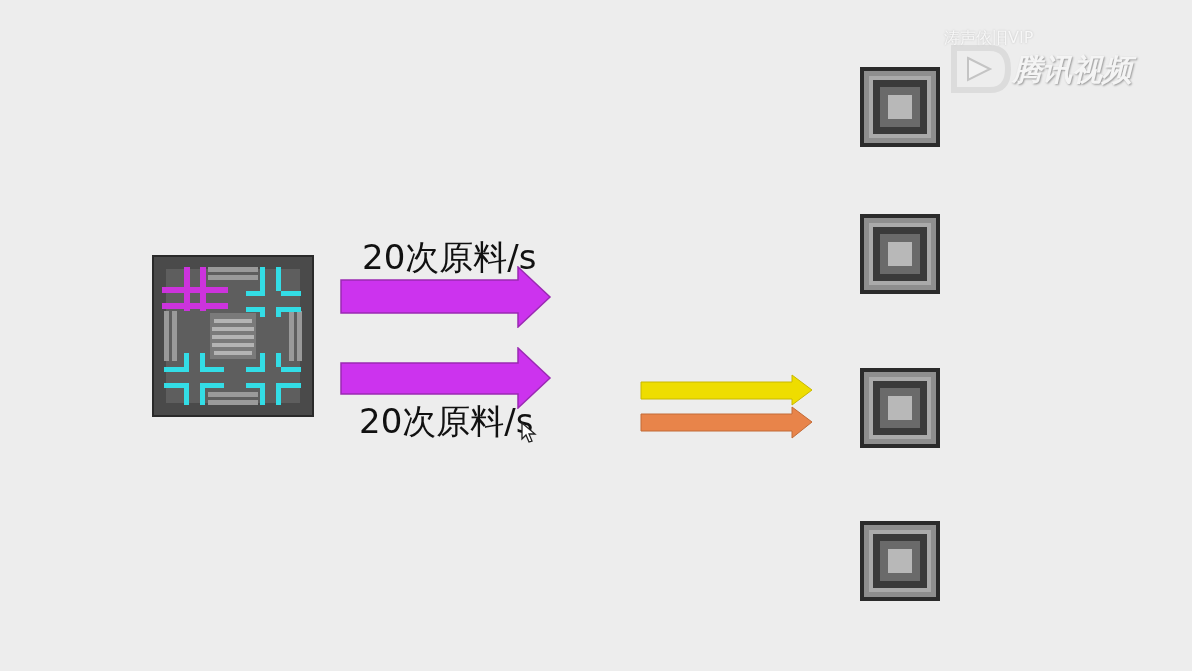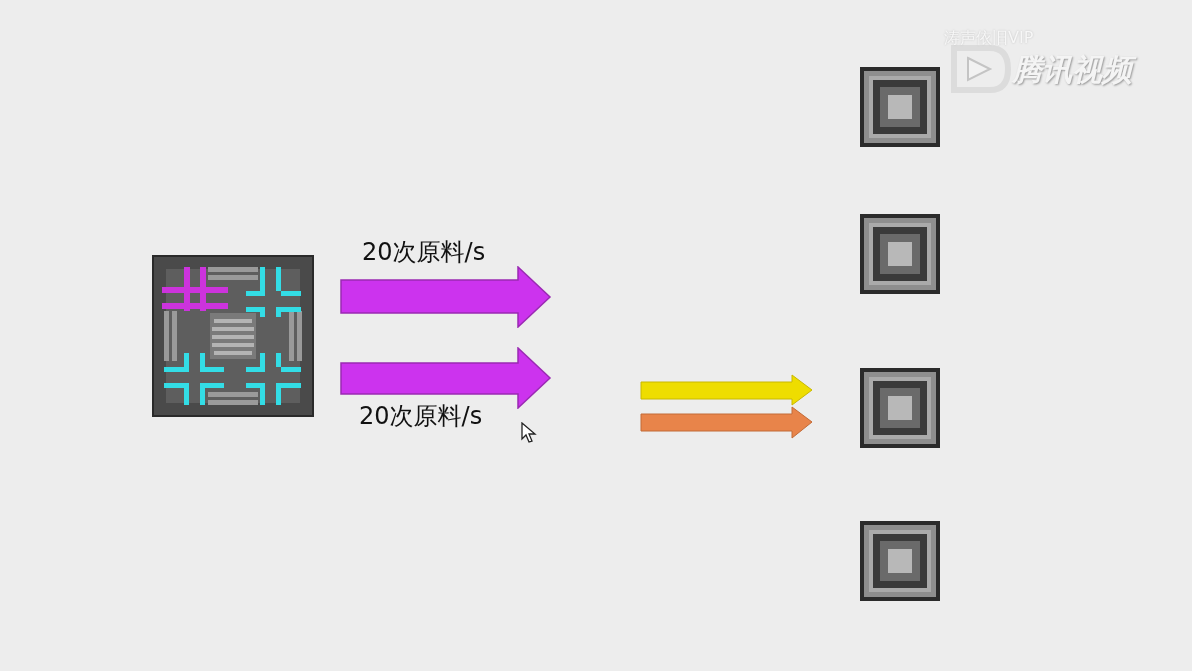--- a/index.html
+++ b/index.html
@@ -3,21 +3,21 @@
   <meta charset="utf-8">
   <style>
     html, body { margin: 0; padding: 0; }
     body {
       width: 1192px; height: 671px; overflow: hidden;
       background: #ededed; position: relative;
       font-family: "DejaVu Sans", sans-serif;
     }
     .abs { position: absolute; }
     .label {
-      font-size: 24px; color: #111; white-space: nowrap; line-height: 1;
+      font-size: 34px; color: #111; white-space: nowrap; line-height: 1;
     }
     .arrow svg { display: block; }
 
     
     .machine {
       left: 152px; top: 255px; width: 162px; height: 162px;
       background: #3e3e3e; box-sizing: border-box; border: 2px solid #2a2a2a;
     }
 
     

